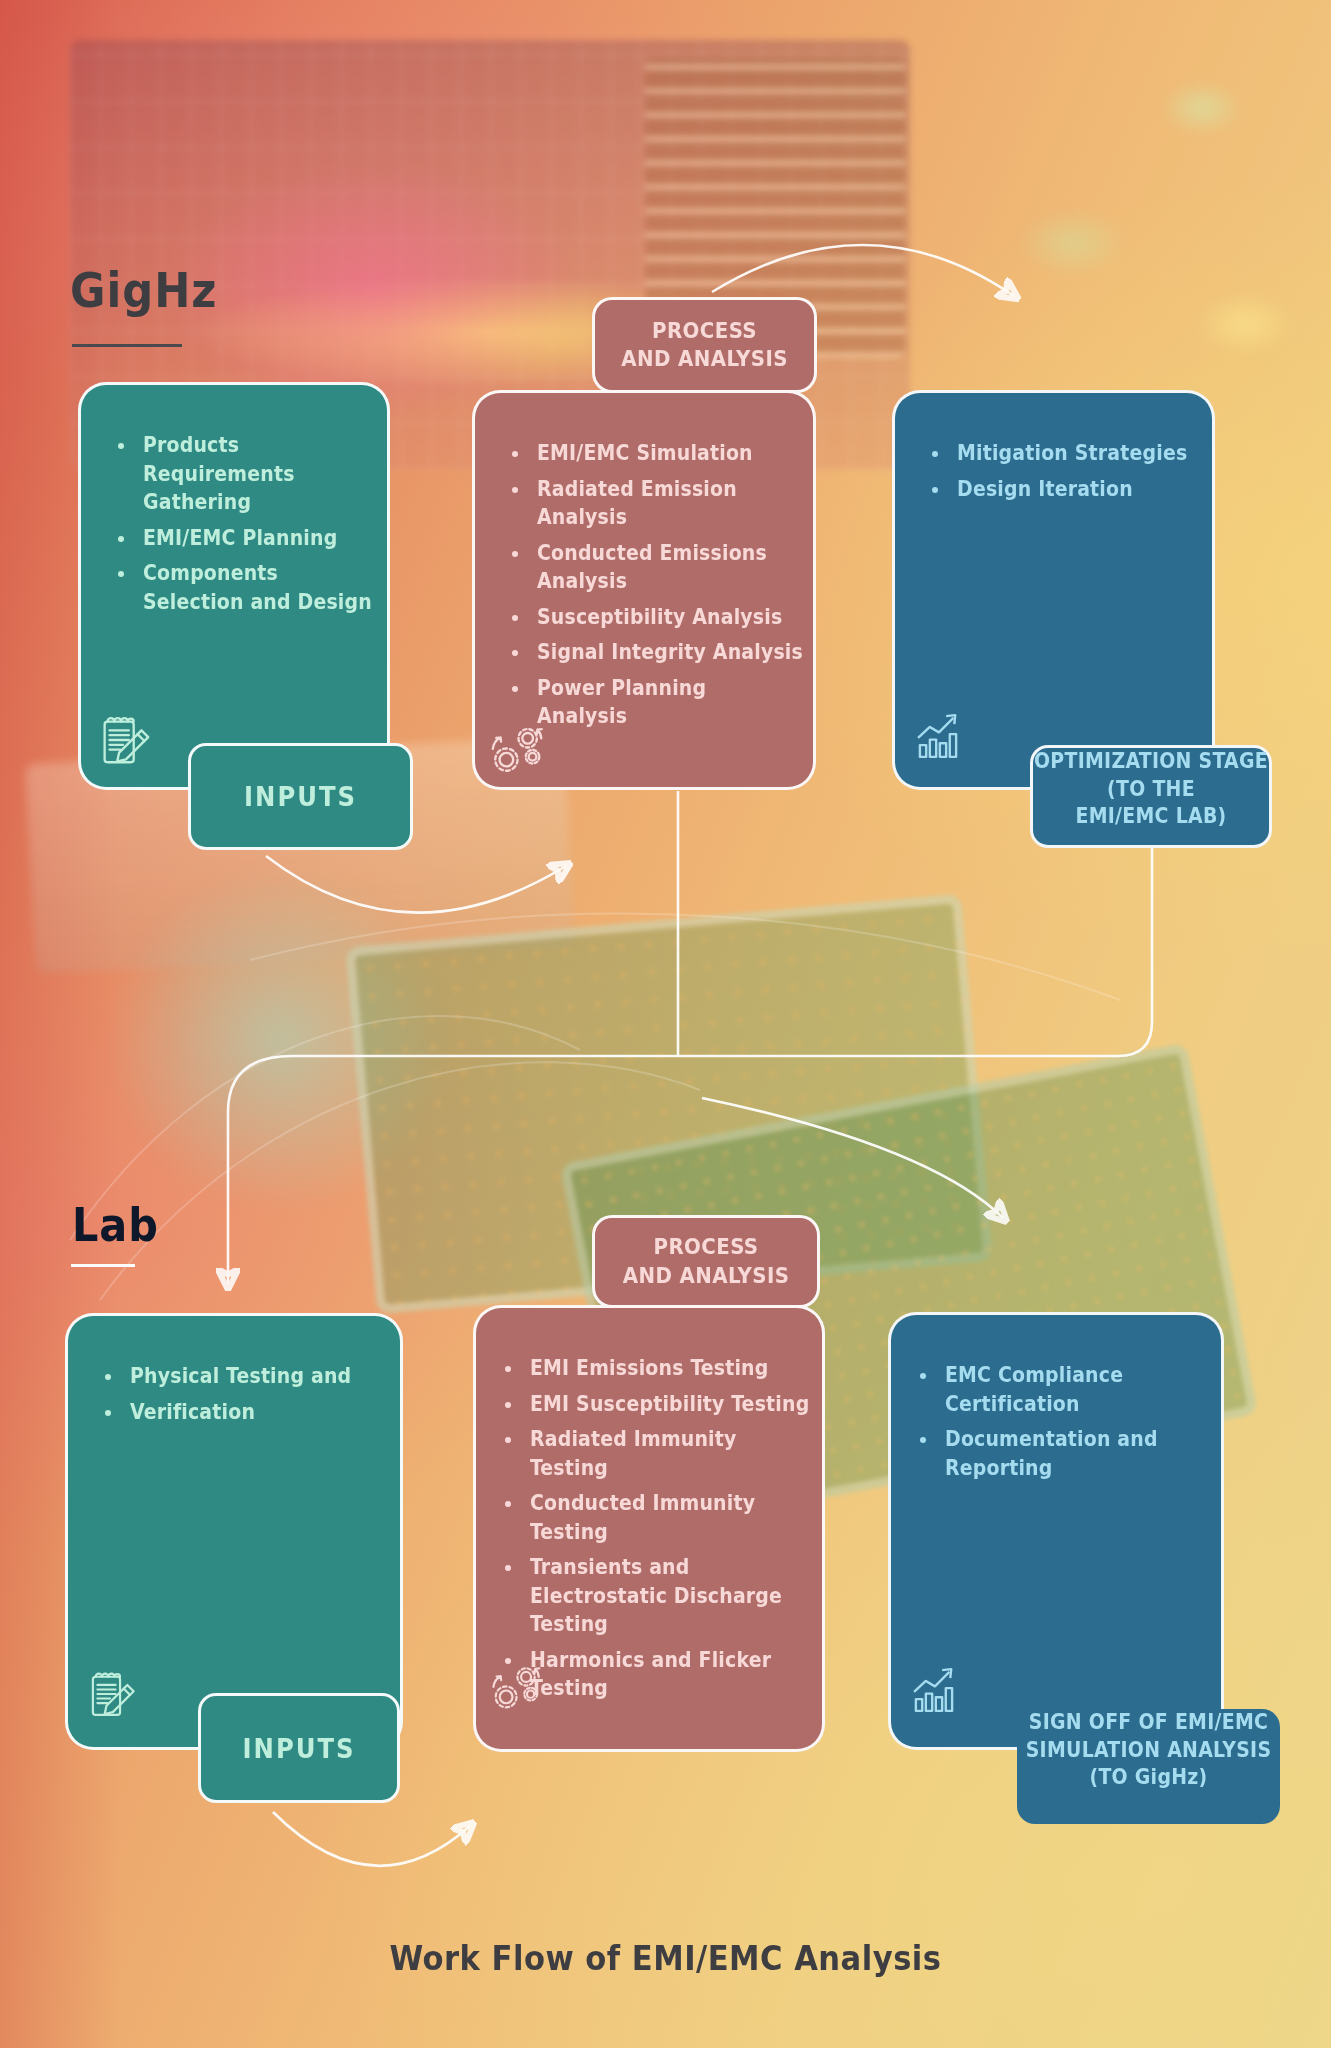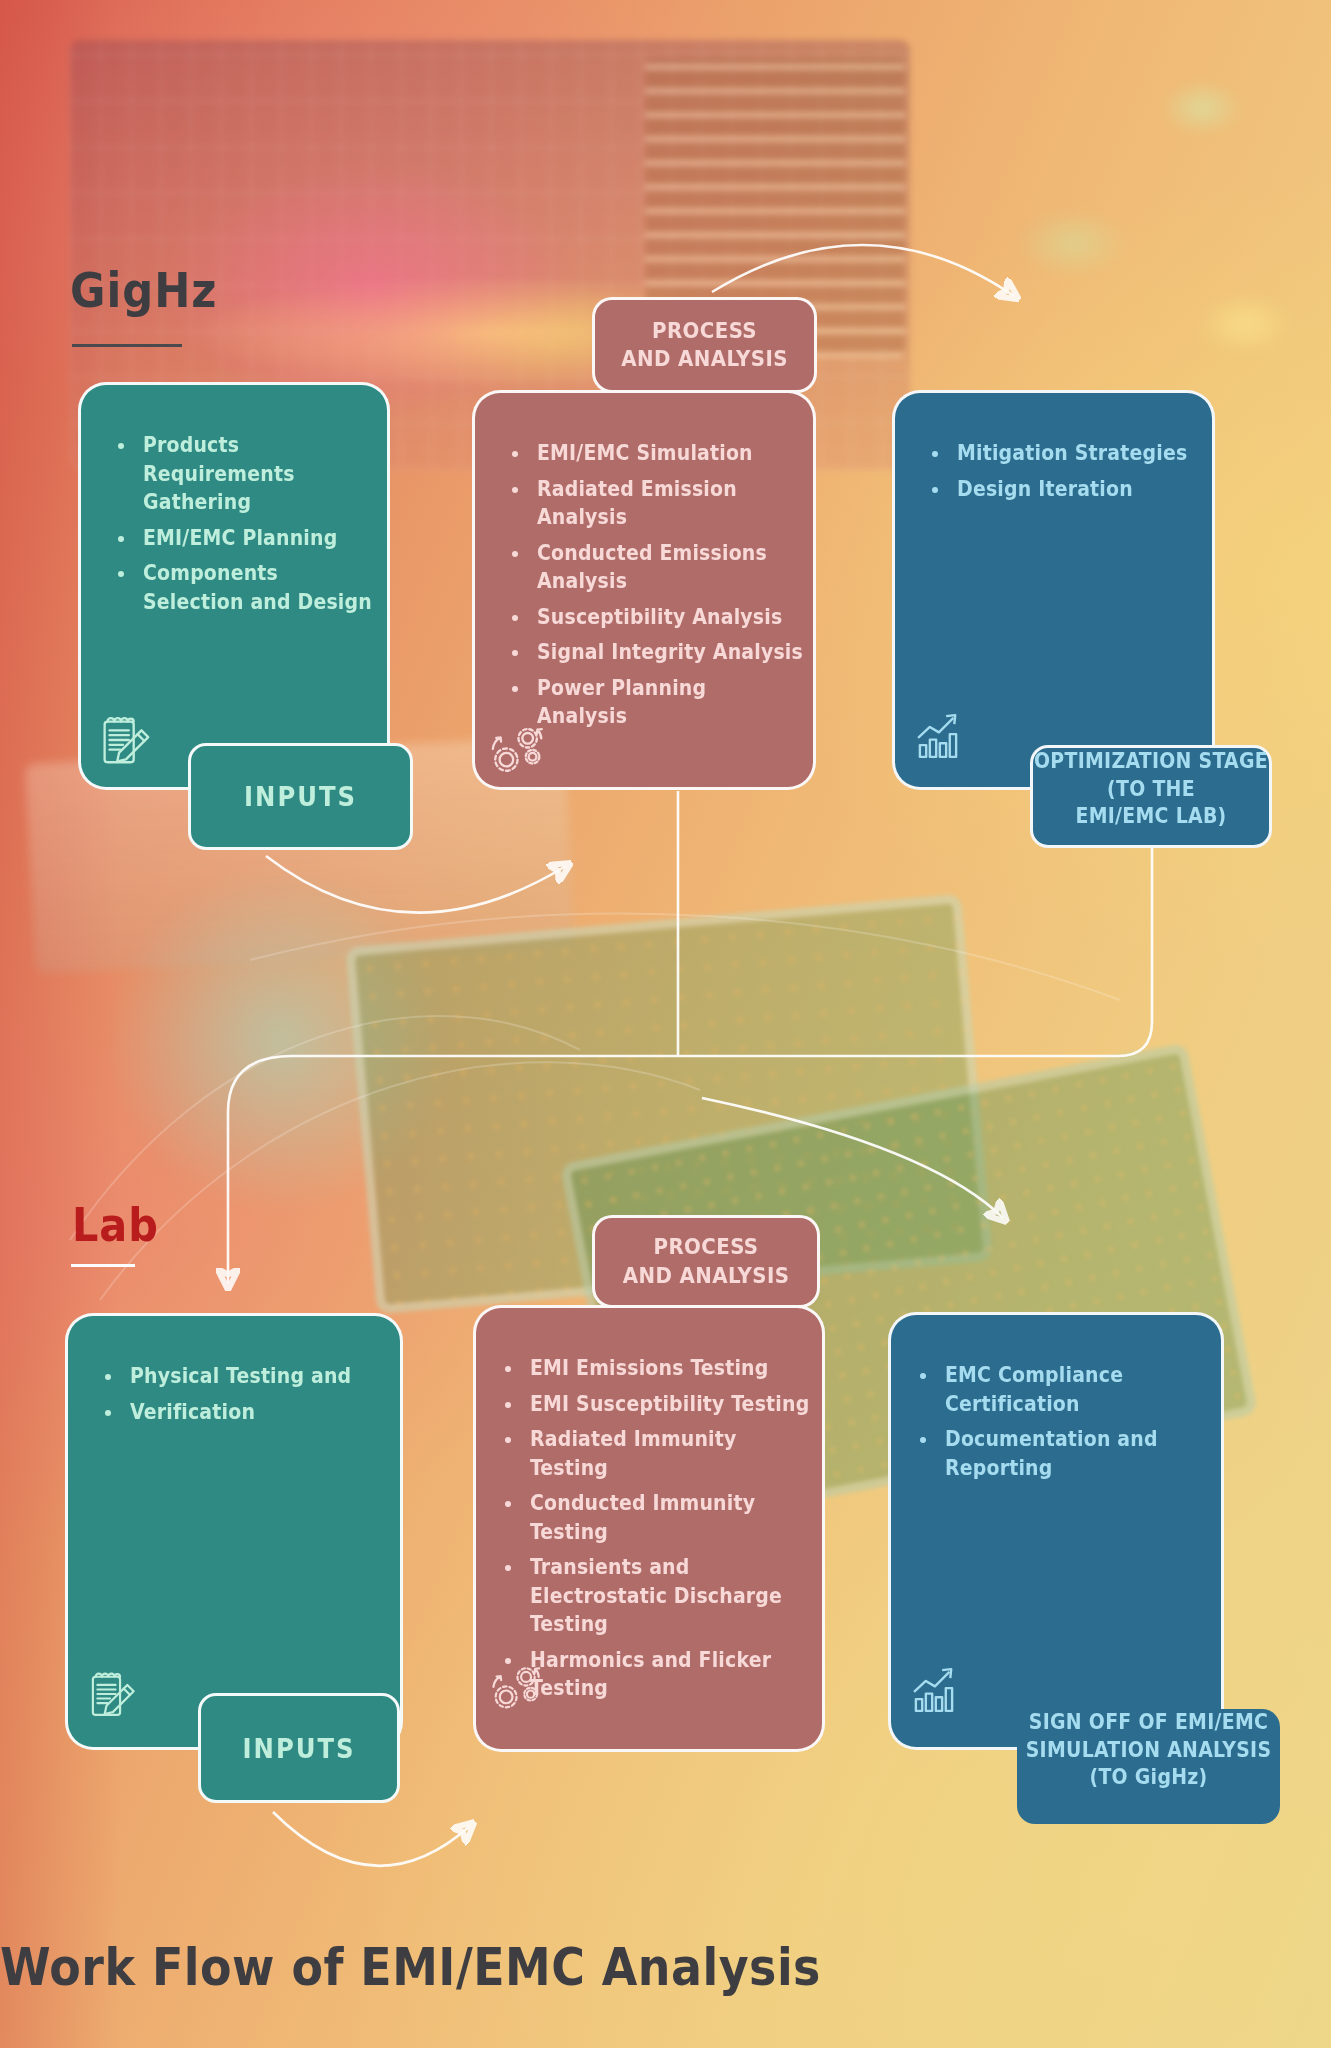--- a/index.html
+++ b/index.html
@@ -89,27 +89,27 @@
     list-style:disc;margin:0;padding:46px 10px 0 56px;
     font-weight:bold;font-size:21px;line-height:1.36;letter-spacing:.2px;
   }
   ul.bullets li{margin-bottom:7px;padding-left:6px;}
   ul.tight{padding-left:48px;padding-right:4px;}
   .icon{position:absolute;left:12px;bottom:16px;}
   .icon svg{display:block;}
   
   .brand{position:absolute;z-index:4;font-weight:bold;}
   .brand-gighz{left:70px;top:262px;font-size:48px;color:#3E3E42;letter-spacing:1px;}
-  .brand-lab{left:72px;top:1198px;font-size:46px;color:#b91c1c;letter-spacing:1px;}
+  .brand-lab{left:72px;top:1198px;font-size:46px;color:#0f172a;letter-spacing:1px;}
   .underline{position:absolute;z-index:4;height:3px;}
   .u-gighz{left:72px;top:344px;width:110px;background:#4A4A4E;}
   .u-lab{left:71px;top:1264px;width:64px;background:#FFFFFF;}
   .footer-title{
-    position:absolute;z-index:4;left:0;top:1938px;width:100%;
-    font-weight:bold;font-size:51px;color:#3E3E42;letter-spacing:.5px;
+    position:absolute;z-index:4;left:0;top:1938px;width:100%;text-align:center;
+    font-weight:bold;font-size:34px;color:#3E3E42;letter-spacing:.5px;
   }
 </style>
 </head>
 <body>
 
 <div class="page">
 
   <div class="bg-base"></div>
   <div class="ph ph-screen"></div>
   <div class="ph ph-panel"></div>

